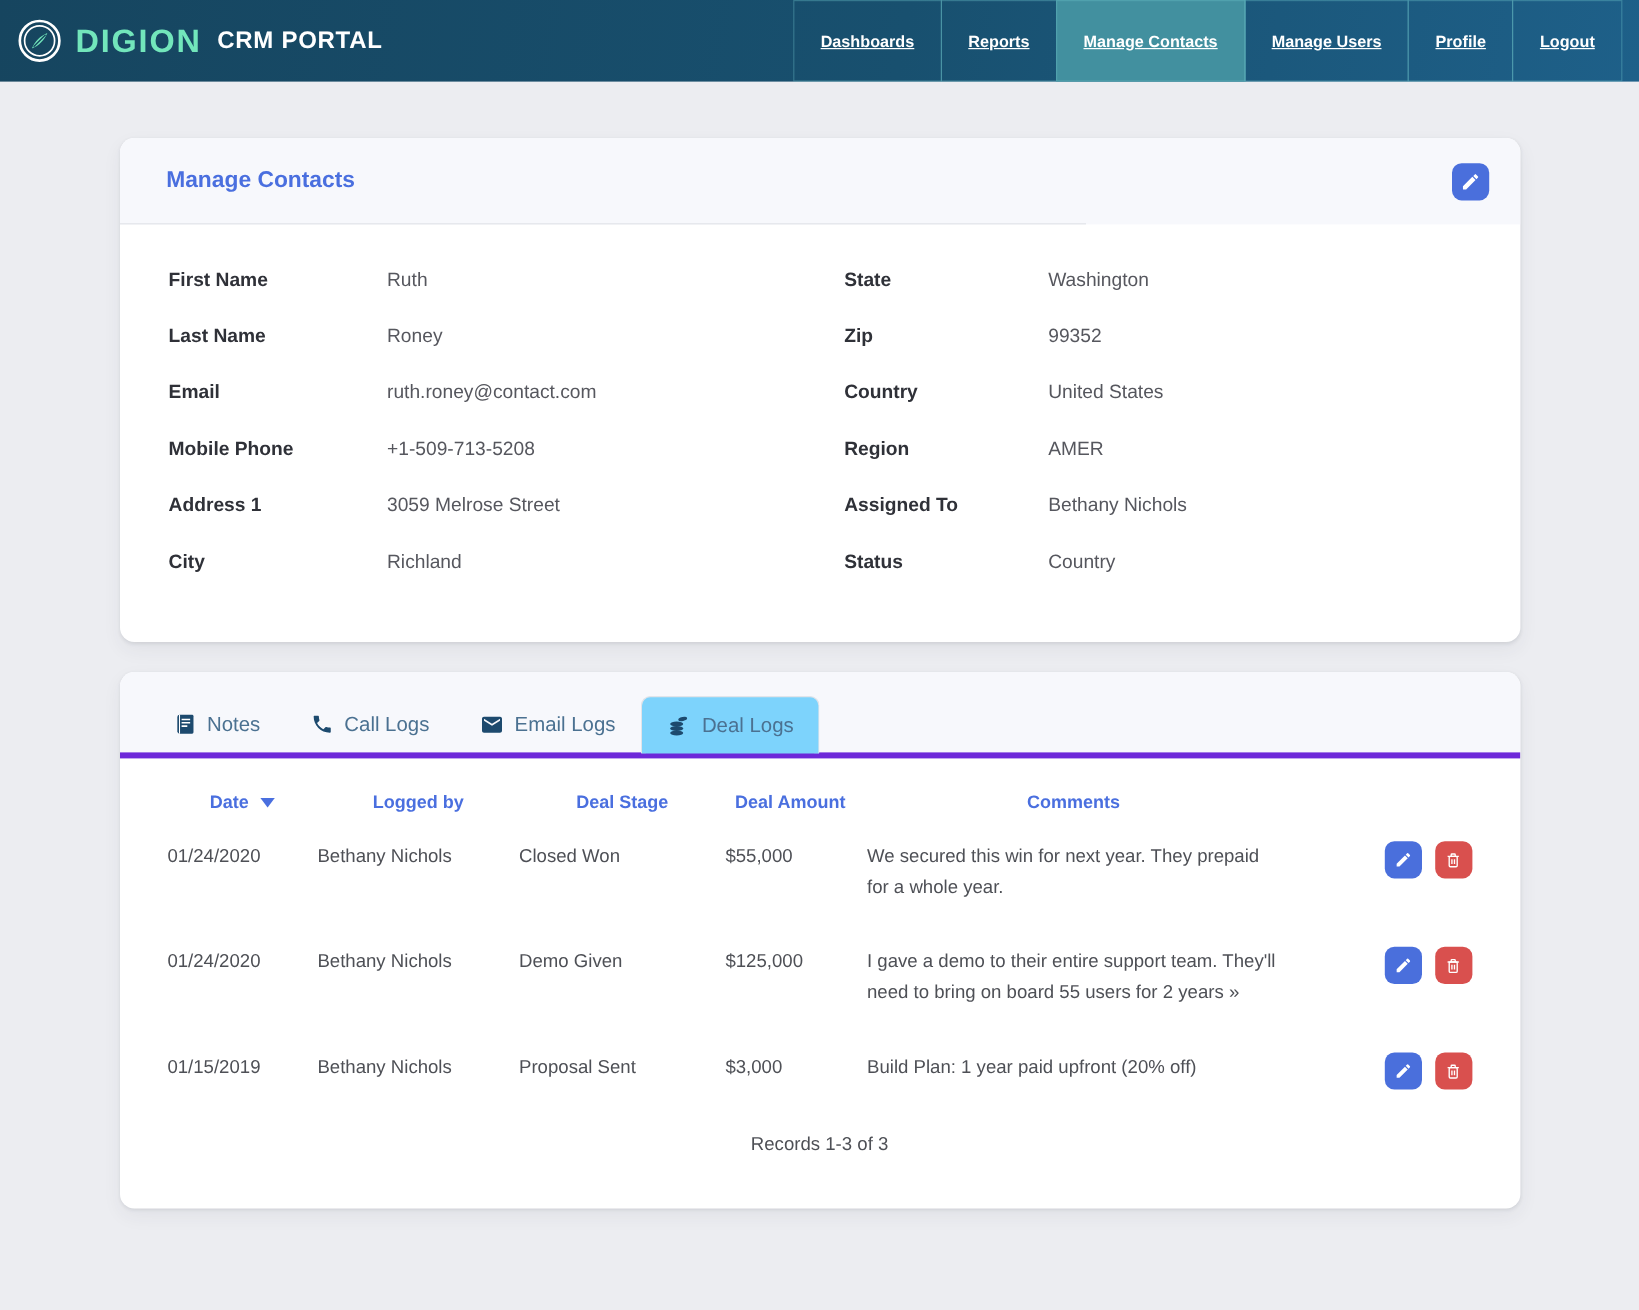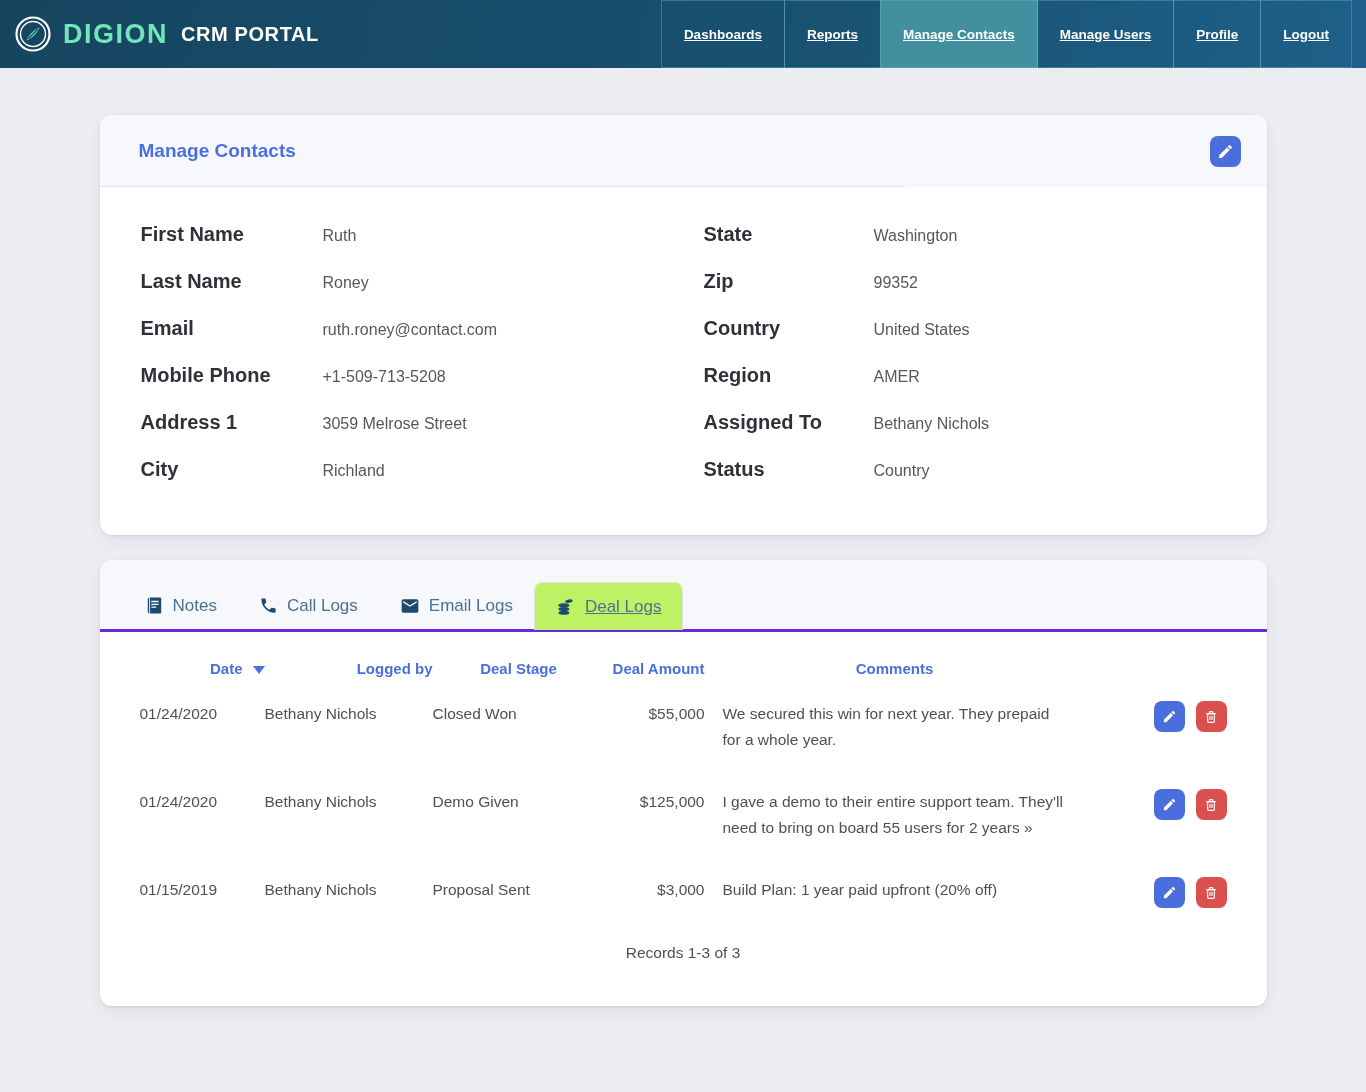--- a/index.html
+++ b/index.html
@@ -73,67 +73,66 @@
     column-gap: 40px;
     padding: 36px 40px 30px 41px;
   }
   .field-row {
     display: grid;
     grid-template-columns: 146px 1fr;
     min-height: 47px;
     align-items: baseline;
   }
   .col-right .field-row { grid-template-columns: 134px 1fr; }
-  .field-label { font-size: 20px; font-weight: 700; color: #2f3138; }
+  .field-label { font-size: 16px; font-weight: 700; color: #2f3138; }
   .field-value { font-size: 16px; color: #56575e; padding-top: 2px; margin-left: 36px; }
 
   
   .tabs-bar {
     background: #f7f8fc;
     height: 72px;
     display: flex; align-items: flex-end;
     padding: 0 0 0 24px;
-    border-bottom: 3px solid #6d28d9;
+    border-bottom: 5px solid #6d28d9;
   }
   .tab {
     display: flex; align-items: center; gap: 9px;
     height: 47px;
     padding: 0 21px;
     font-size: 17px;
     color: #4b7191;
     cursor: pointer;
     white-space: nowrap;
   }
   .tab .tab-icon { display: inline-flex; }
   .tab.active {
-    background: #bef264;
+    background: #7dd3fc;
     border: 1px solid #e2e4e9;
     border-bottom: none;
     border-radius: 8px 8px 0 0;
     height: 48px;
     margin-bottom: -1px;
-    text-decoration: underline;
   }
 
   
   .table-area { padding: 28px 40px 18px 40px; }
   table { width: 100%; border-collapse: collapse; table-layout: fixed; }
   th {
     color: #4a6fdf; font-size: 15px; font-weight: 700;
-    text-align: right; padding: 0 0 24px 0; white-space: nowrap;
+    text-align: center; padding: 0 0 24px 0; white-space: nowrap;
   }
   th.center { text-align: center; }
   th.right  { text-align: right; }
   td {
     font-size: 15.5px; color: #4e5056;
     vertical-align: top;
     padding: 0 0 36px 0;
     line-height: 26px;
   }
-  td.amount { text-align: right; }
+  td.amount { text-align: left; }
   td.comments { padding-left: 18px; }
   td .comment-text { display: block; max-width: 345px; }
   td.actions { text-align: right; }
   .actions-wrap { display: inline-flex; gap: 11px; }
   .sort-caret {
     display: inline-block; margin-left: 10px;
     width: 0; height: 0;
     border-left: 6px solid transparent;
     border-right: 6px solid transparent;
     border-top: 8px solid #4a6fdf;

